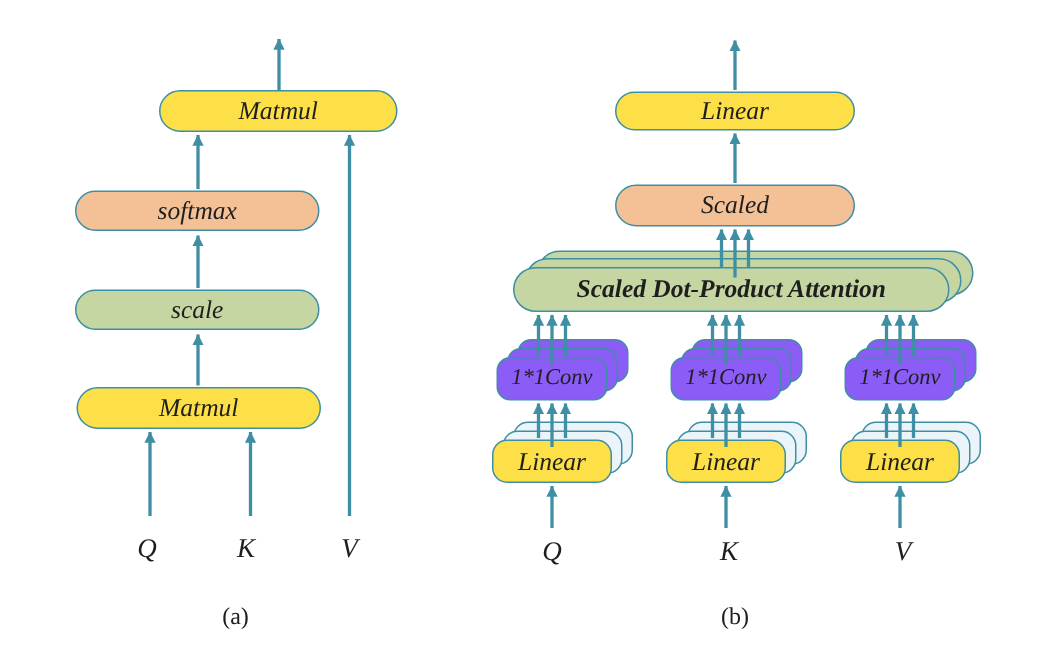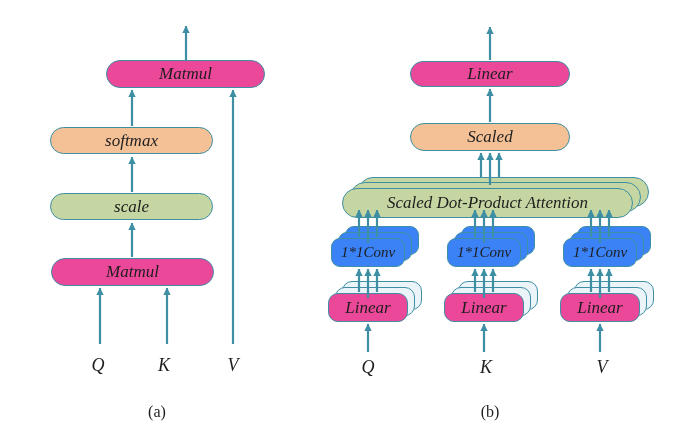--- a/index.html
+++ b/index.html
@@ -10,24 +10,24 @@
   #canvas{position:relative;width:700px;height:440px;background:#ffffff;}
   svg.arrows{position:absolute;left:0;top:0;z-index:30;pointer-events:none;}
 
   .pill{
     position:absolute;box-sizing:border-box;
     border:1.6px solid #3E8FA4;
     display:flex;align-items:center;justify-content:center;
     font-style:italic;color:#1e1e1e;font-size:17px;
     z-index:10;
   }
-  .blue{background:#ec4899;}
+  .blue{background:#fde047;}
   .orange{background:#f4c197;}
   .green{background:#c5d6a2;}
-  .yellow{background:#3b82f6;}
+  .yellow{background:#8b5cf6;}
   .blue-back{background:#eaf4f9;}
 
   .stack{position:absolute;z-index:10;}
   .stack .layer{
     position:absolute;box-sizing:border-box;
     border:1.6px solid #3E8FA4;border-radius:9px;
   }
   .stack .front{
     display:flex;align-items:center;justify-content:center;
     font-style:italic;color:#1e1e1e;
@@ -69,21 +69,21 @@
   <div class="caption" style="left:157px;top:403px;">(a)</div>
 
   <div class="pill blue" style="left:410px;top:61px;width:160px;height:26px;border-radius:13px;">
     <span>Linear</span>
   </div>
 
   <div class="pill orange" style="left:410px;top:123px;width:160px;height:28px;border-radius:14px;">
     <span>Scaled</span>
   </div>
 
-  <div class="stack" style="left:342px;top:177px;width:310px;height:51px;">
+  <div class="stack" style="left:342px;top:167px;width:310px;height:51px;font-weight:bold;">
     <div class="layer green" style="left:16px;top:0px;width:291px;height:30px;border-radius:15px;"></div>
     <div class="layer green" style="left:8px;top:5px;width:291px;height:30px;border-radius:15px;"></div>
     <div class="layer green front" style="left:0px;top:11px;width:291px;height:30px;border-radius:15px;font-size:17px;">
       <span>Scaled Dot-Product Attention</span>
     </div>
   </div>
 
   <div class="stack" style="left:331px;top:226px;width:90px;height:41px;">
     <div class="layer yellow" style="left:14px;top:0px;width:74px;height:29px;"></div>
     <div class="layer yellow" style="left:7px;top:6px;width:74px;height:29px;"></div>

